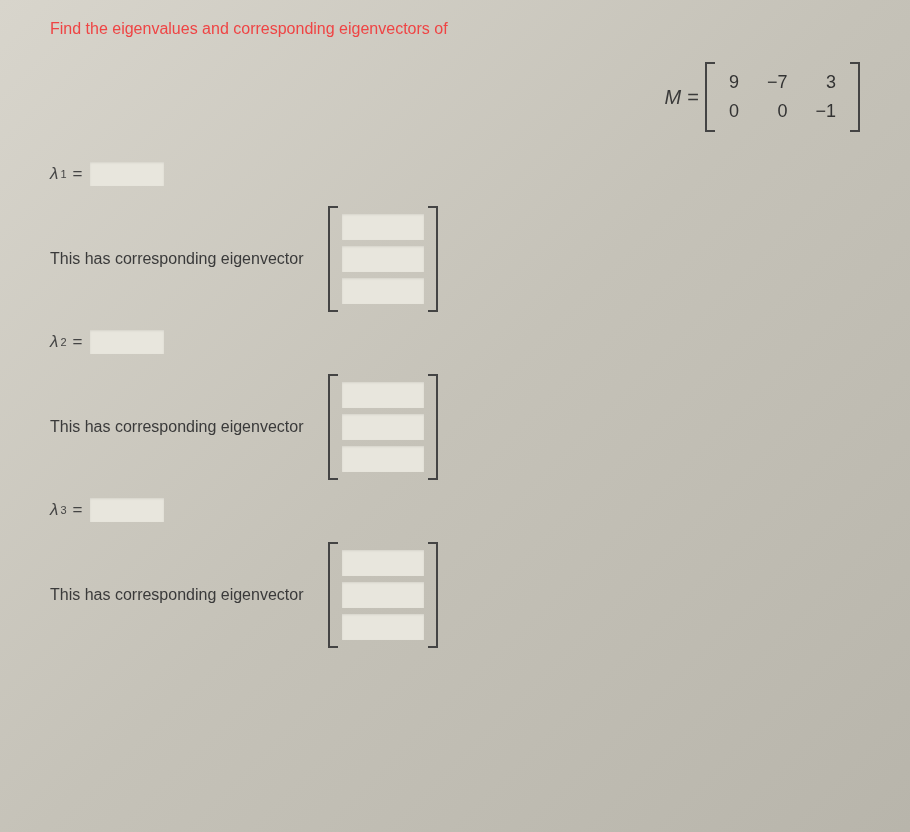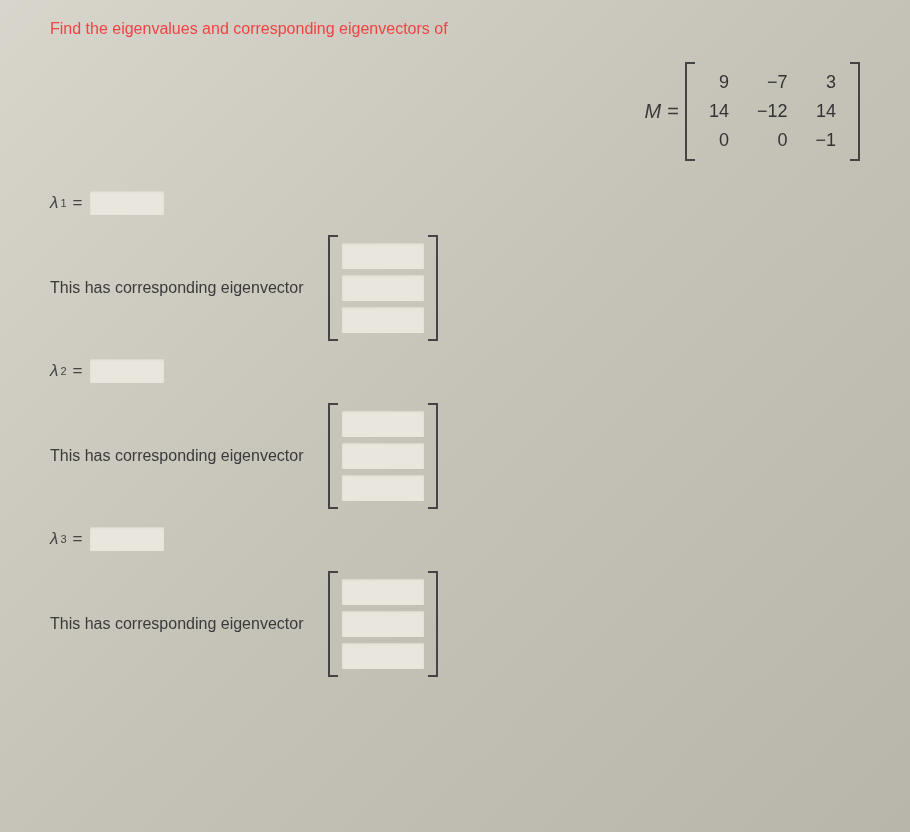--- a/index.html
+++ b/index.html
@@ -132,25 +132,20 @@
     <span class="eq">=</span>
     <div class="matrix">
       <table>
         <tbody>
             <tr>
           <td>9</td>
           <td>−7</td>
           <td>3</td>
         </tr>
         <tr>
-          <td>14</td>
-          <td>−12</td>
-          <td>14</td>
-        </tr>
-        <tr>
           <td>0</td>
           <td>0</td>
           <td>−1</td>
         </tr>
       </tbody>
         </table>
     </div>
   </div>
 
   <div class="eig-block">

